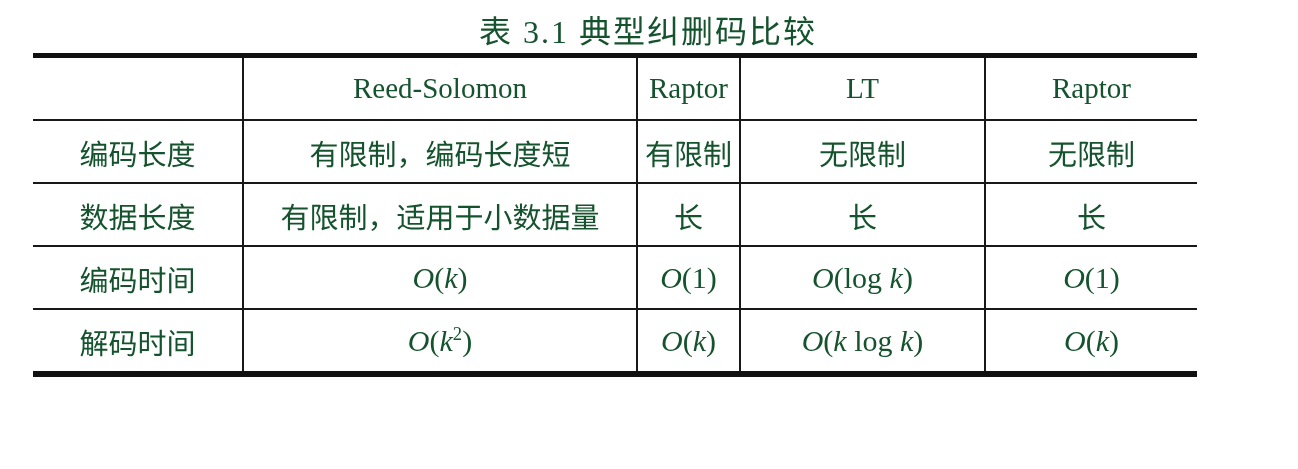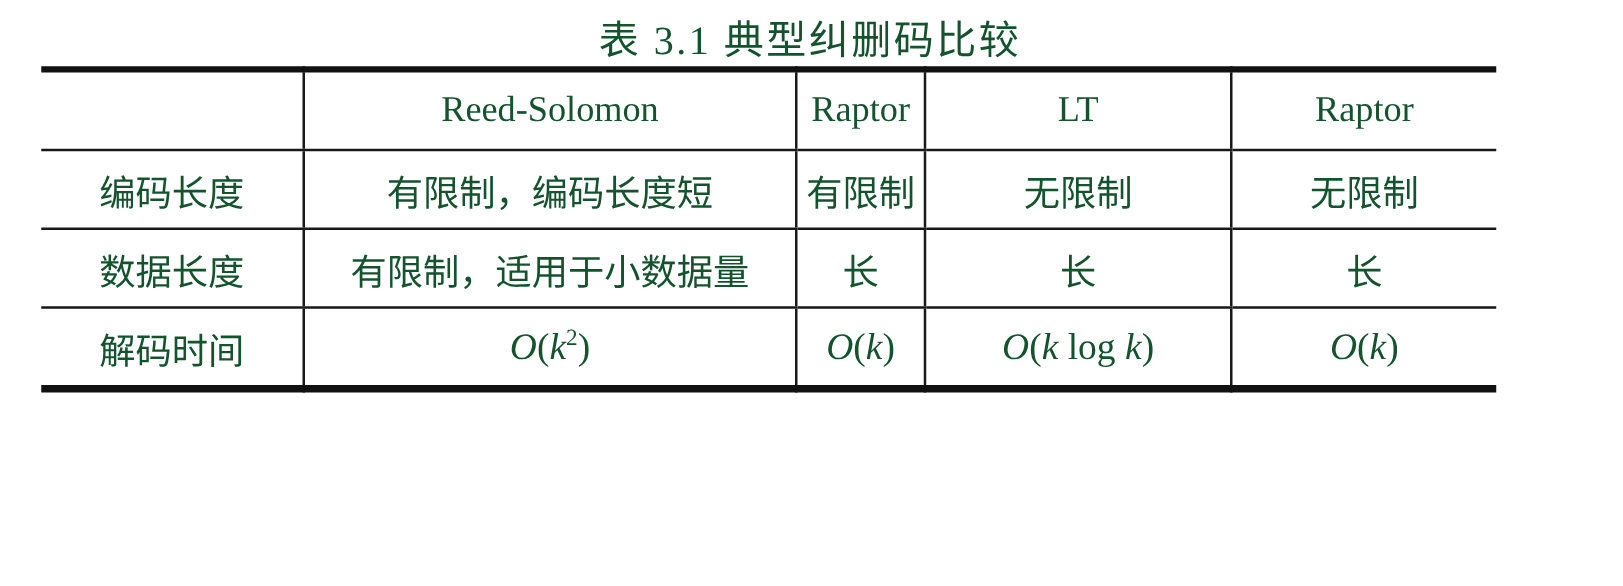--- a/index.html
+++ b/index.html
@@ -79,20 +79,27 @@
           <td>无限制</td>
         </tr>
         <tr>
           <th>数据长度</th>
           <td>有限制，适用于小数据量</td>
           <td>长</td>
           <td>长</td>
           <td>长</td>
         </tr>
         <tr>
+          <th>编码时间</th>
+          <td class="math"><i>O</i>(<i>k</i>)</td>
+          <td class="math"><i>O</i>(1)</td>
+          <td class="math"><i>O</i>(log <i>k</i>)</td>
+          <td class="math"><i>O</i>(1)</td>
+        </tr>
+        <tr>
           <th>解码时间</th>
           <td class="math"><i>O</i>(<i>k</i><sup>2</sup>)</td>
           <td class="math"><i>O</i>(<i>k</i>)</td>
           <td class="math"><i>O</i>(<i>k</i> log <i>k</i>)</td>
           <td class="math"><i>O</i>(<i>k</i>)</td>
         </tr>
       </tbody>
   </table>
 </div>
 

